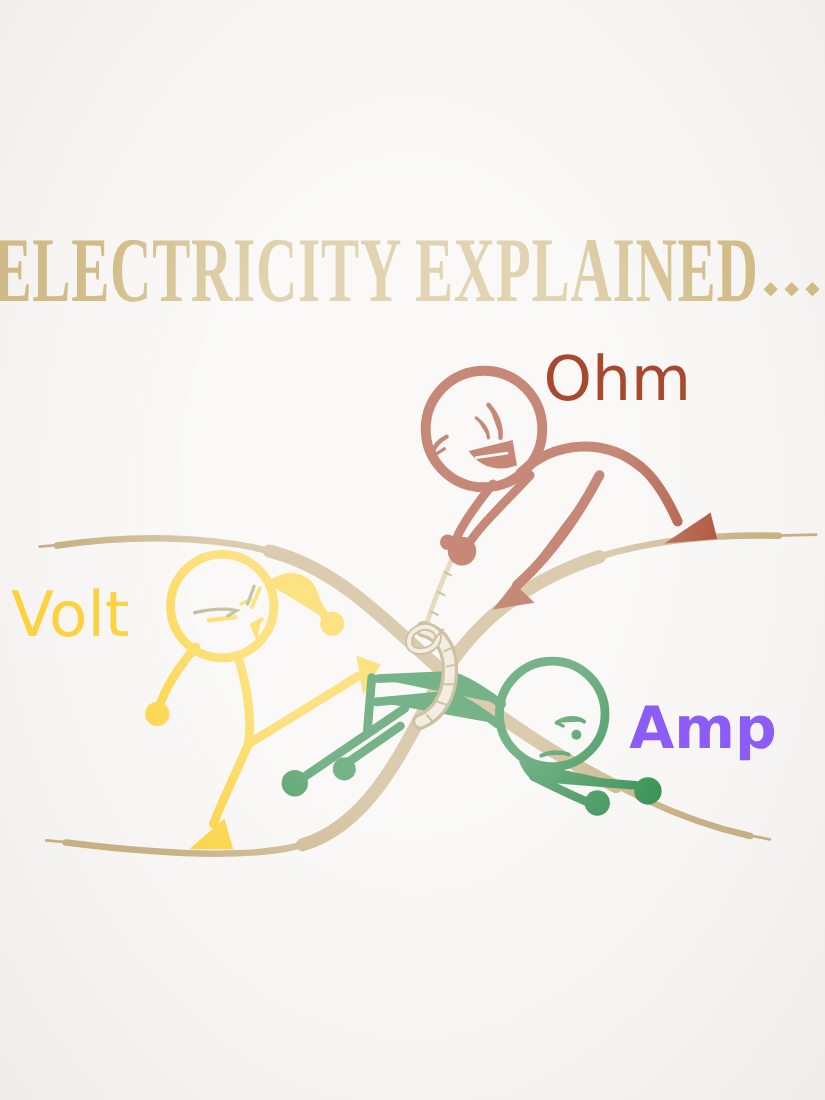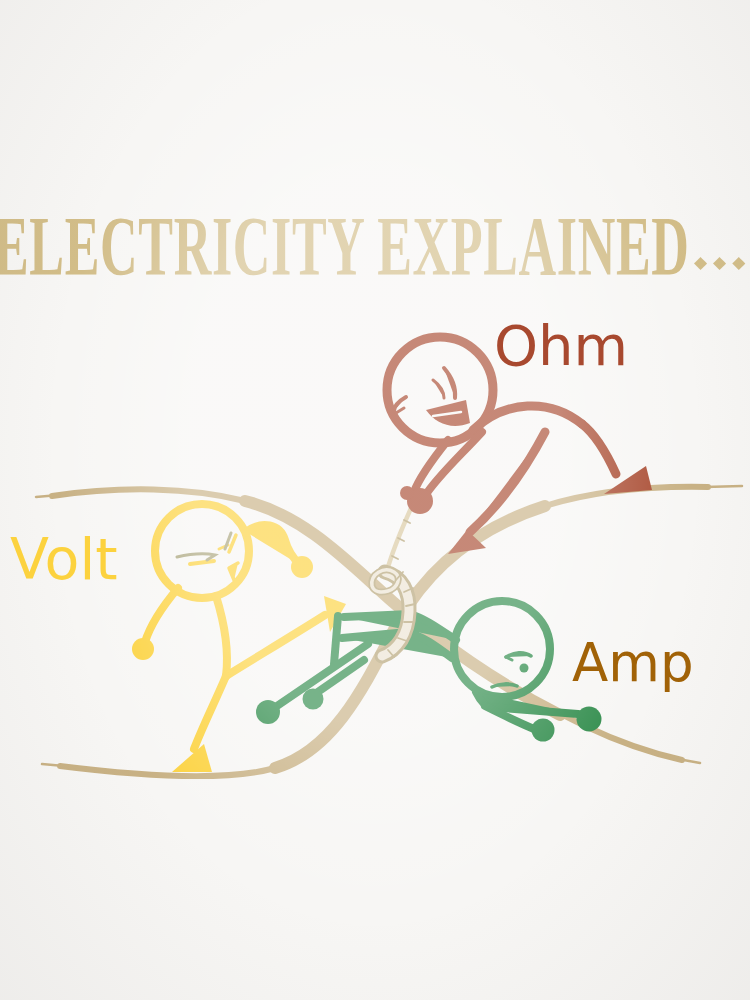--- a/index.html
+++ b/index.html
@@ -158,13 +158,13 @@
       <path d="M398,538 L404,541"></path>
       <path d="M392,556 L398,559"></path>
     </g>
   </g>
 </svg>
 
 <div id="vignette"></div>
 
 <div id="label-ohm" class="fig-label" style="color: rgb(168, 73, 47);">Ohm</div>
 <div id="label-volt" class="fig-label" style="color: rgb(252, 210, 62);">Volt</div>
-<div id="label-amp" class="fig-label" style="color: #a16207;">Amp</div>
+<div id="label-amp" class="fig-label" style="color: #8b5cf6; font-weight: bold;">Amp</div>
 
 </body></html>

